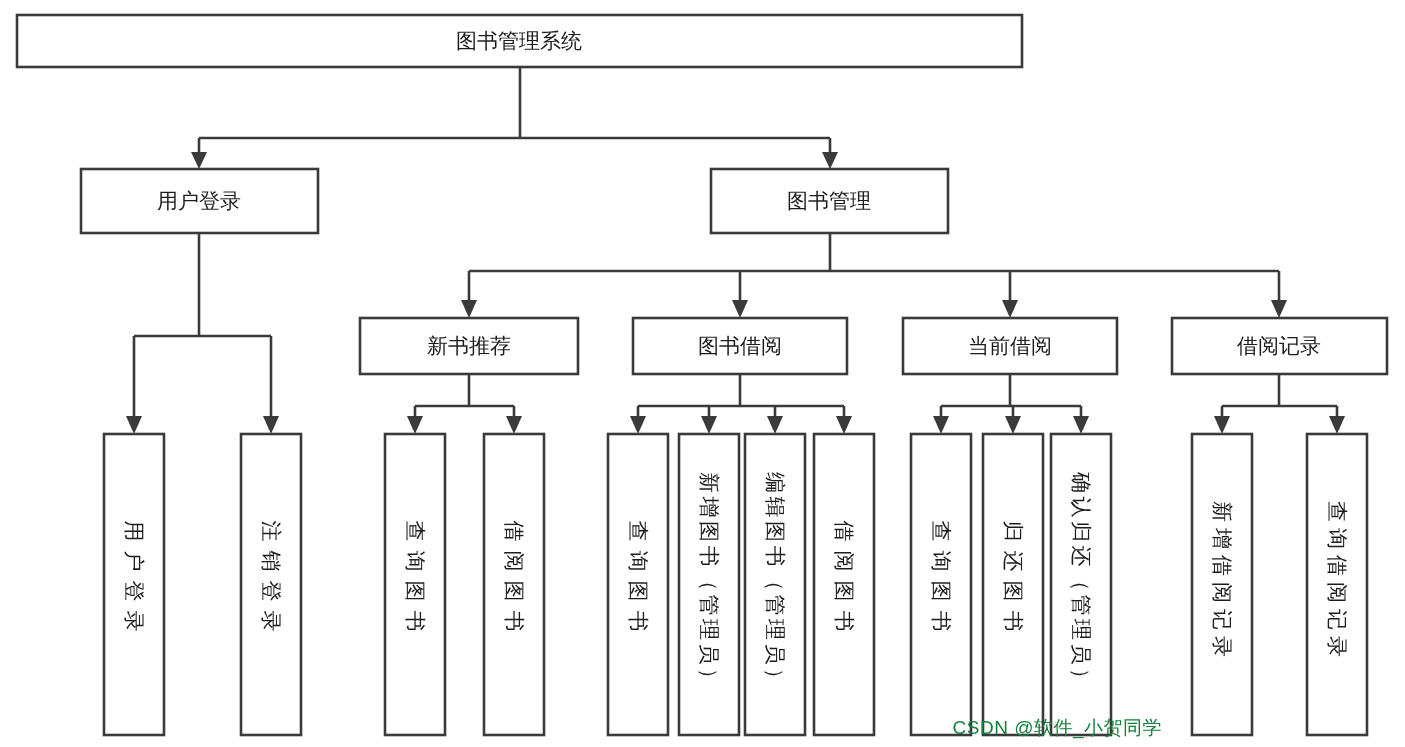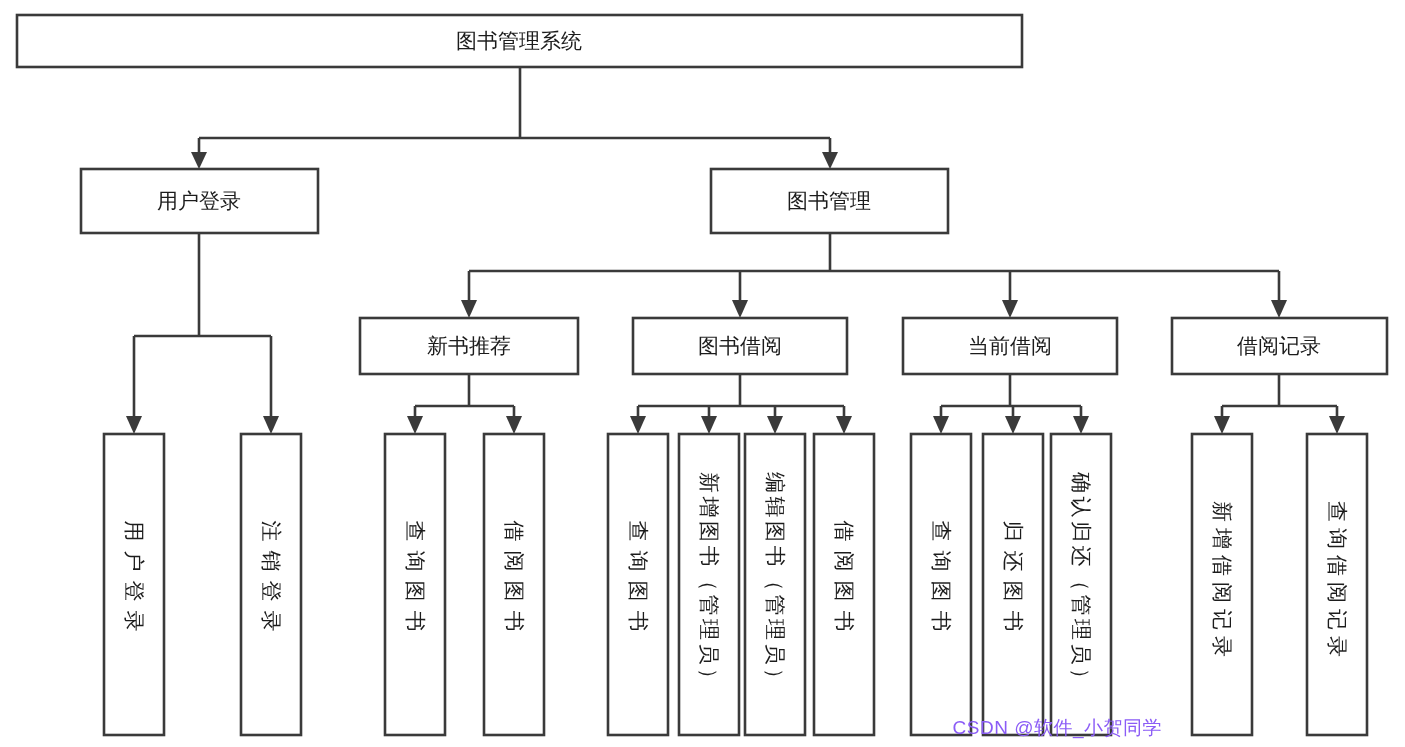--- a/index.html
+++ b/index.html
@@ -55,21 +55,21 @@
     fill: #1c1c1c;
     font-size: 21px;
     text-anchor: middle;
   }
   .watermark {
     position: absolute;
     right: 8px;
     bottom: 6px;
     font-family: "Liberation Sans", "DejaVu Sans", sans-serif;
     font-size: 19px;
-    color: #8b5cf6;
+    color: #15803d;
     white-space: nowrap;
     letter-spacing: 0.5px;
     pointer-events: none;
   }
 </style>
 </head>
 <body>
 
 <div id="diagram-root">
 

